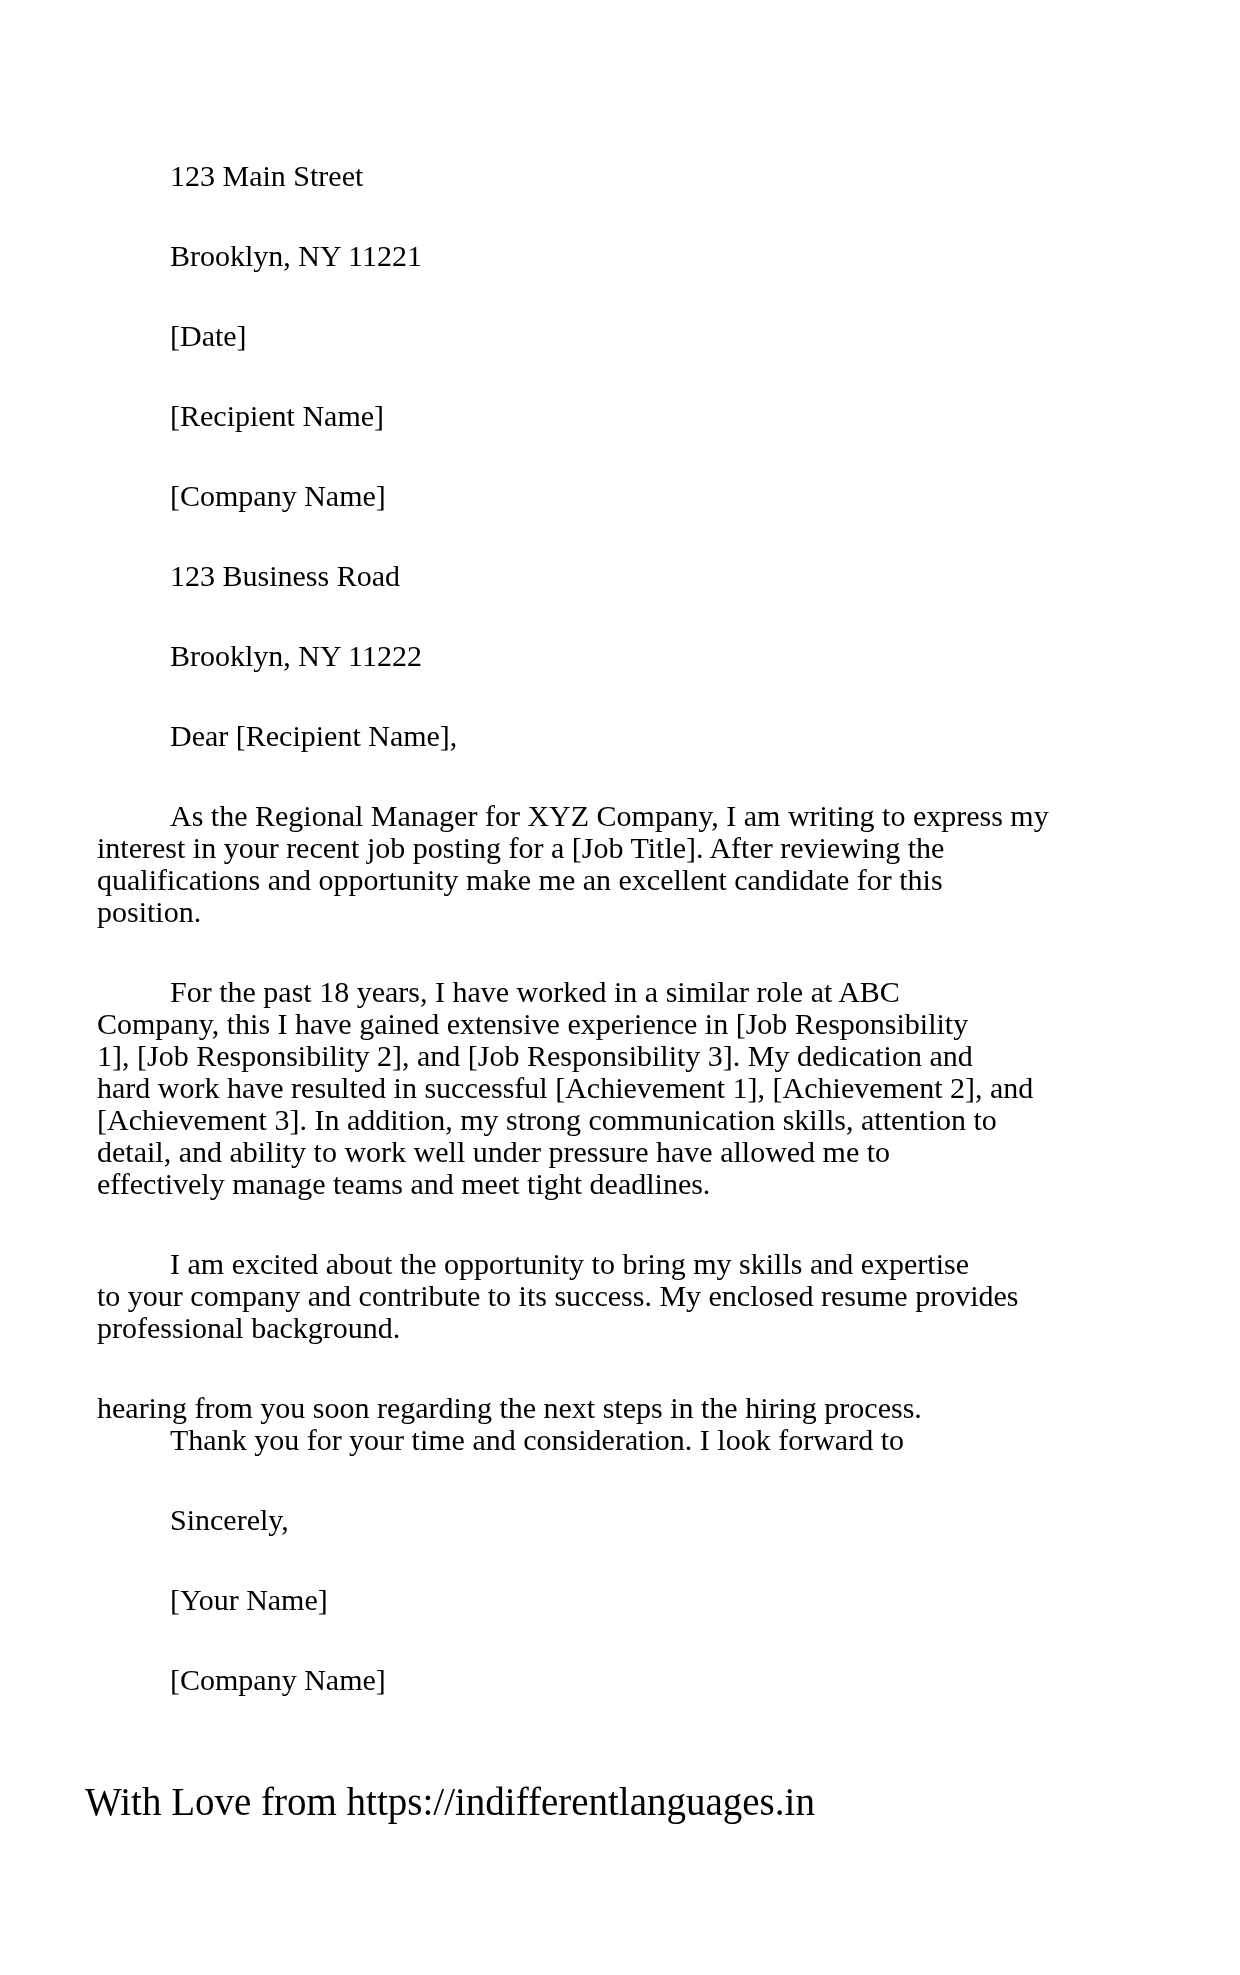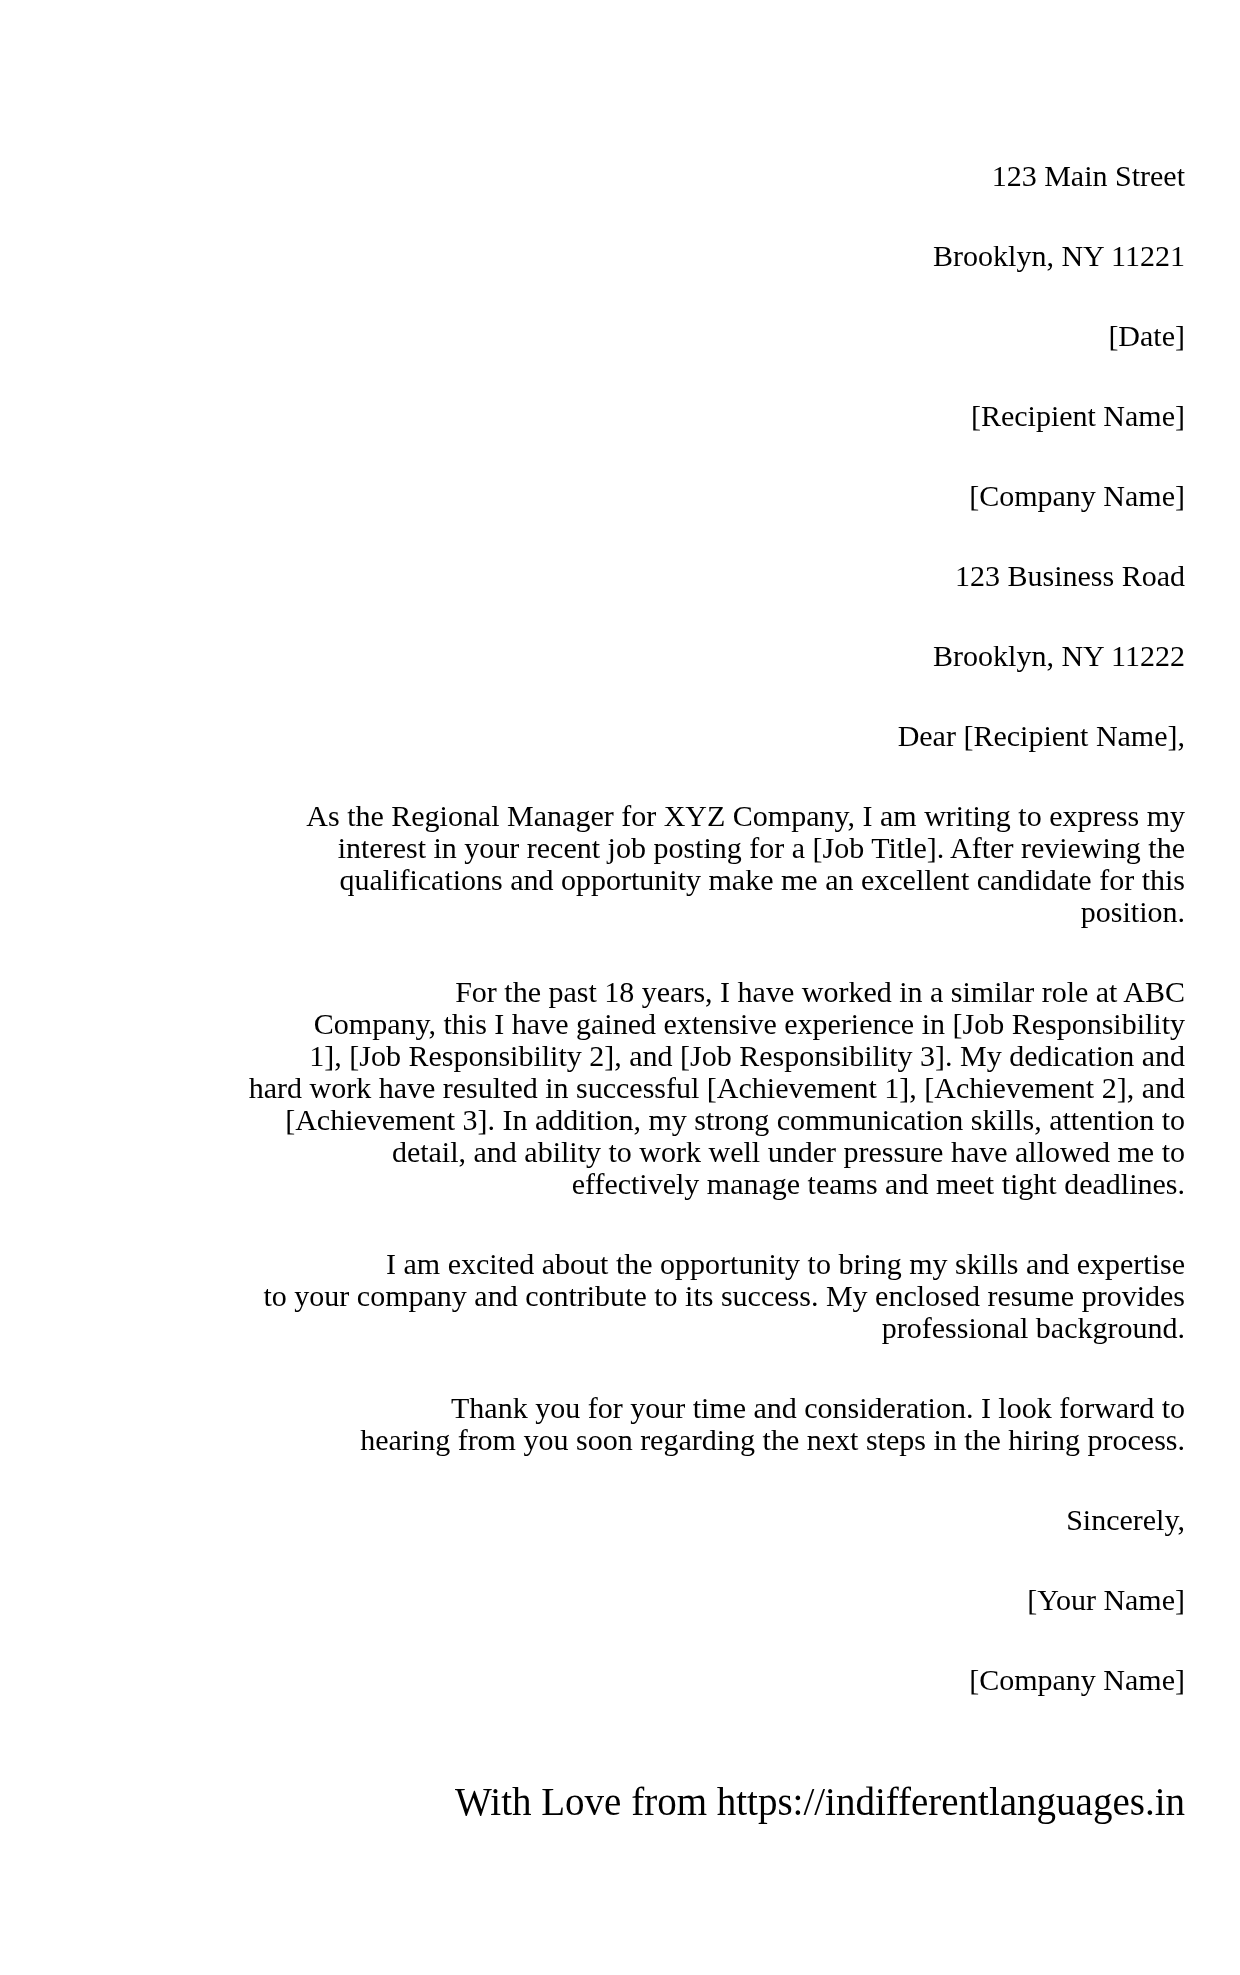--- a/index.html
+++ b/index.html
@@ -8,21 +8,20 @@
     width: 1240px;
     height: 1975px;
     box-sizing: border-box;
     background: #ffffff;
     color: #000000;
     font-family: "Liberation Serif", "DejaVu Serif", serif;
     font-size: 30px;
     line-height: 32px;
     padding: 160px 55px 0 85px;
     overflow: hidden;
-    text-align: right;
   }
   .block { margin: 0 0 48px 12px; }
   .line { white-space: nowrap; height: 32px; }
   .first { padding-left: 73px; }
   .footer {
     margin: 88px 0 0 0;
     font-size: 39px;
     line-height: 36px;
     white-space: nowrap;
   }
@@ -74,22 +73,22 @@
     <div class="line">effectively manage teams and meet tight deadlines.</div>
   </div>
 
   <div class="block">
     <div class="line first">I am excited about the opportunity to bring my skills and expertise</div>
     <div class="line">to your company and contribute to its success. My enclosed resume provides</div>
     <div class="line">professional background.</div>
   </div>
 
   <div class="block">
+    <div class="line">hearing from you soon regarding the next steps in the hiring process.</div>
     <div class="line first">Thank you for your time and consideration. I look forward to</div>
-    <div class="line">hearing from you soon regarding the next steps in the hiring process.</div>
   </div>
 
   <div class="block">
     <div class="line first">Sincerely,</div>
   </div>
   <div class="block">
     <div class="line first">[Your Name]</div>
   </div>
   <div class="block">
     <div class="line first">[Company Name]</div>

